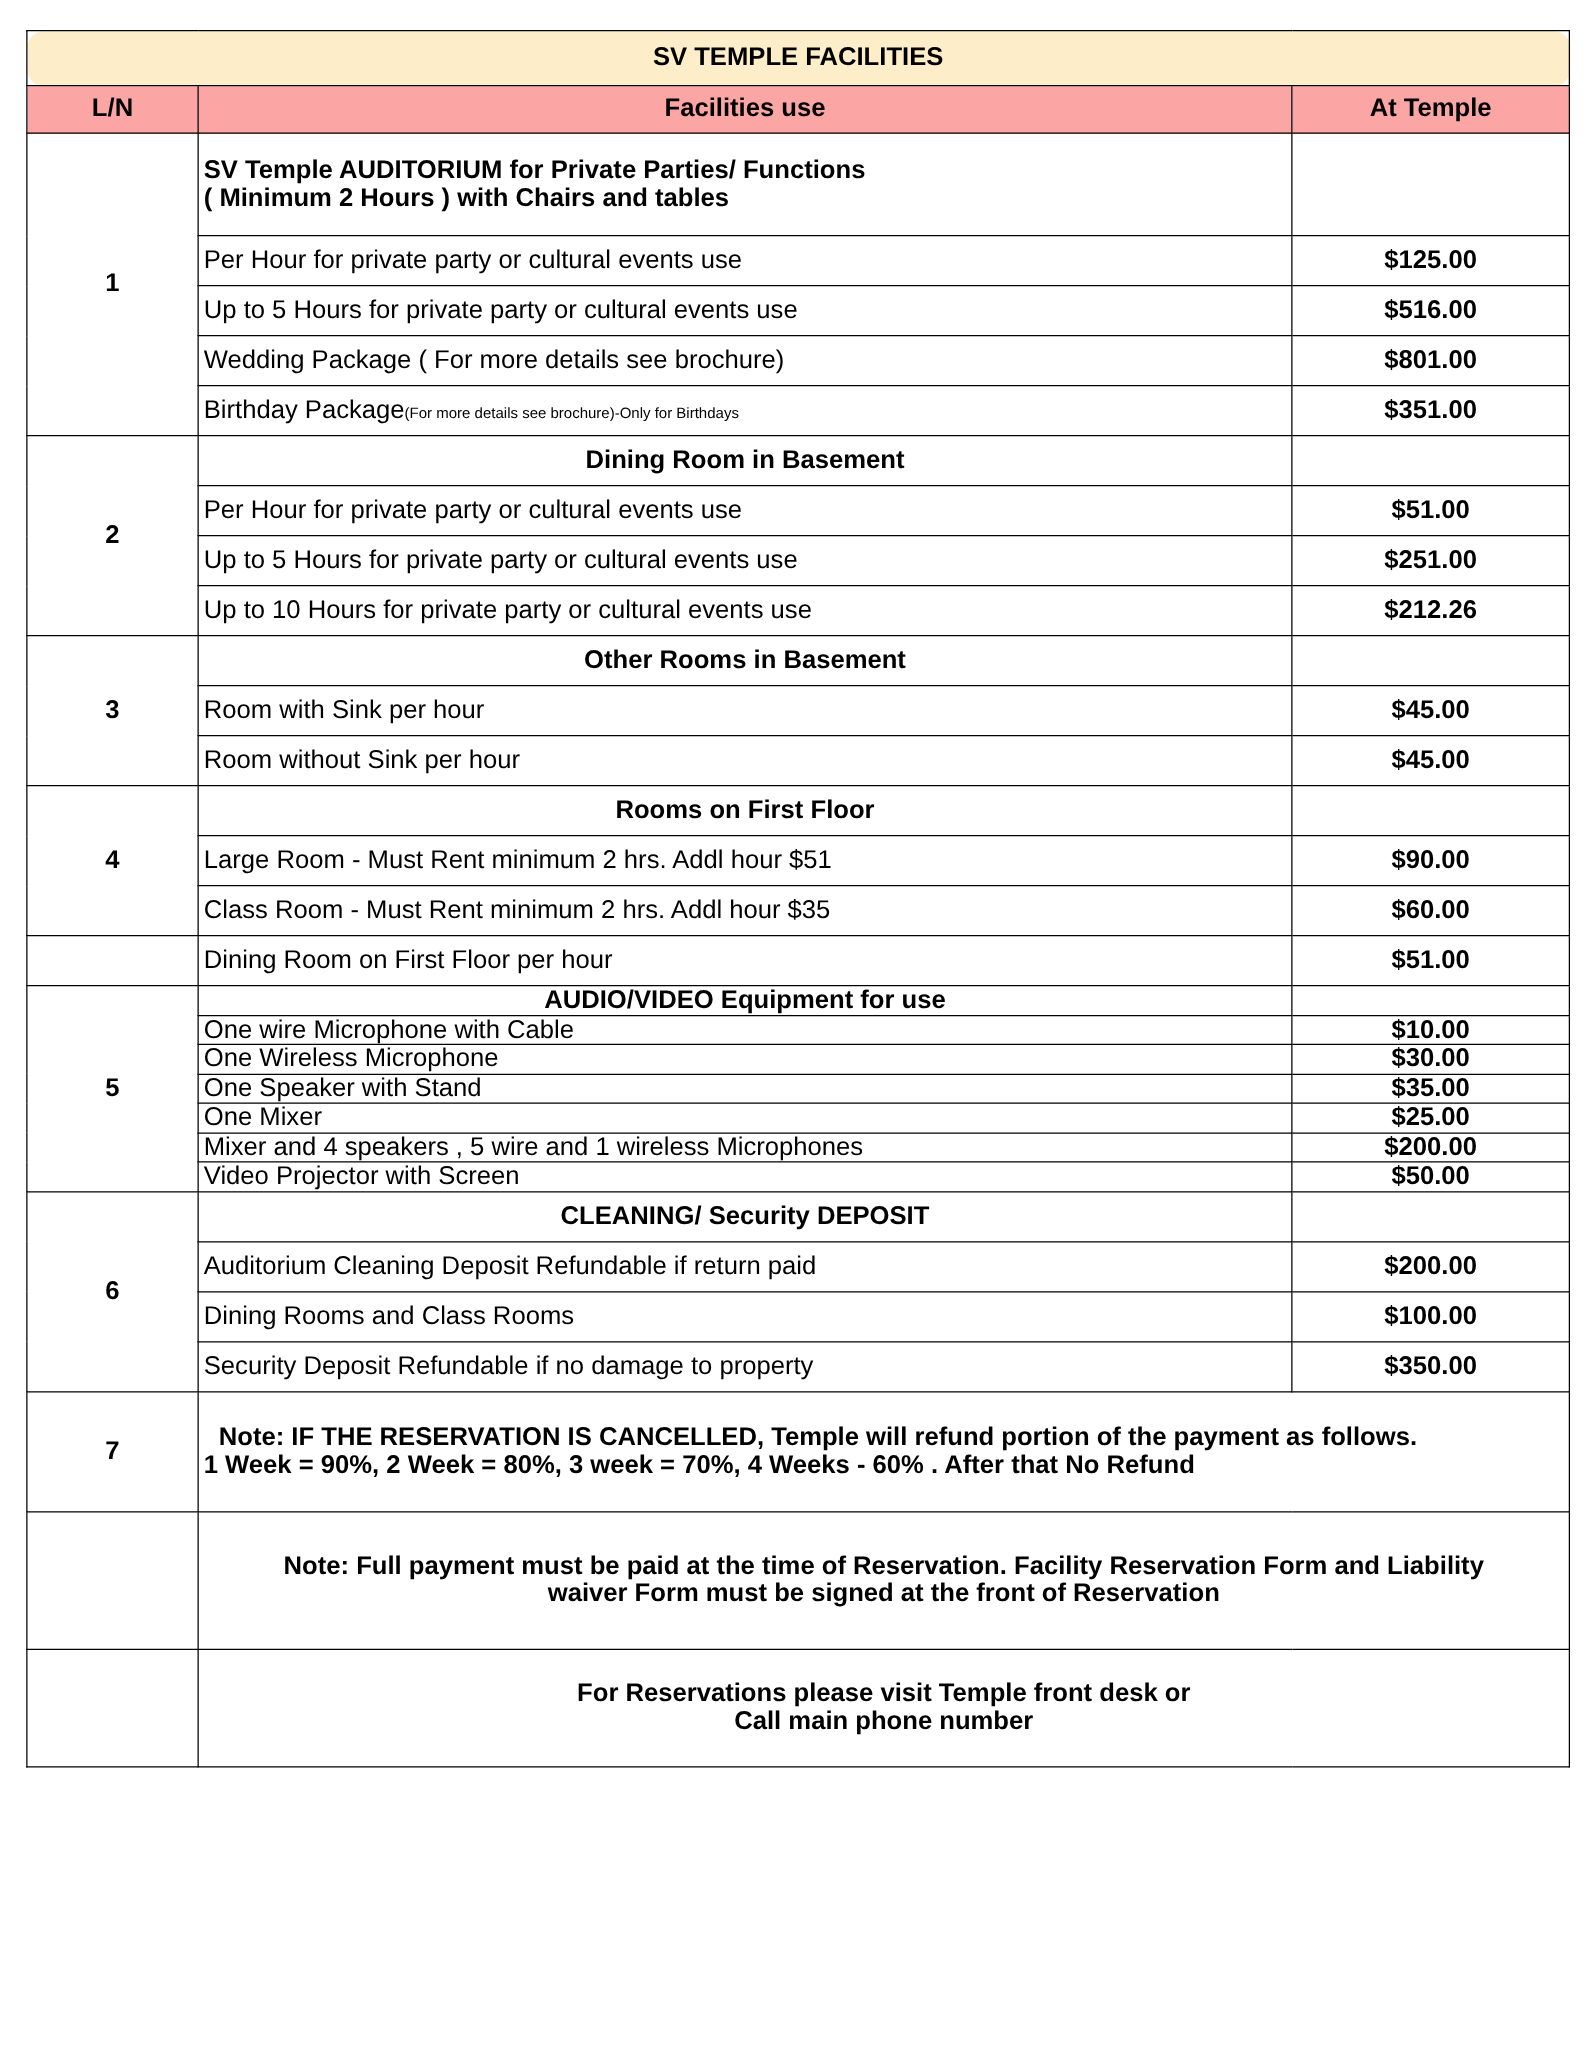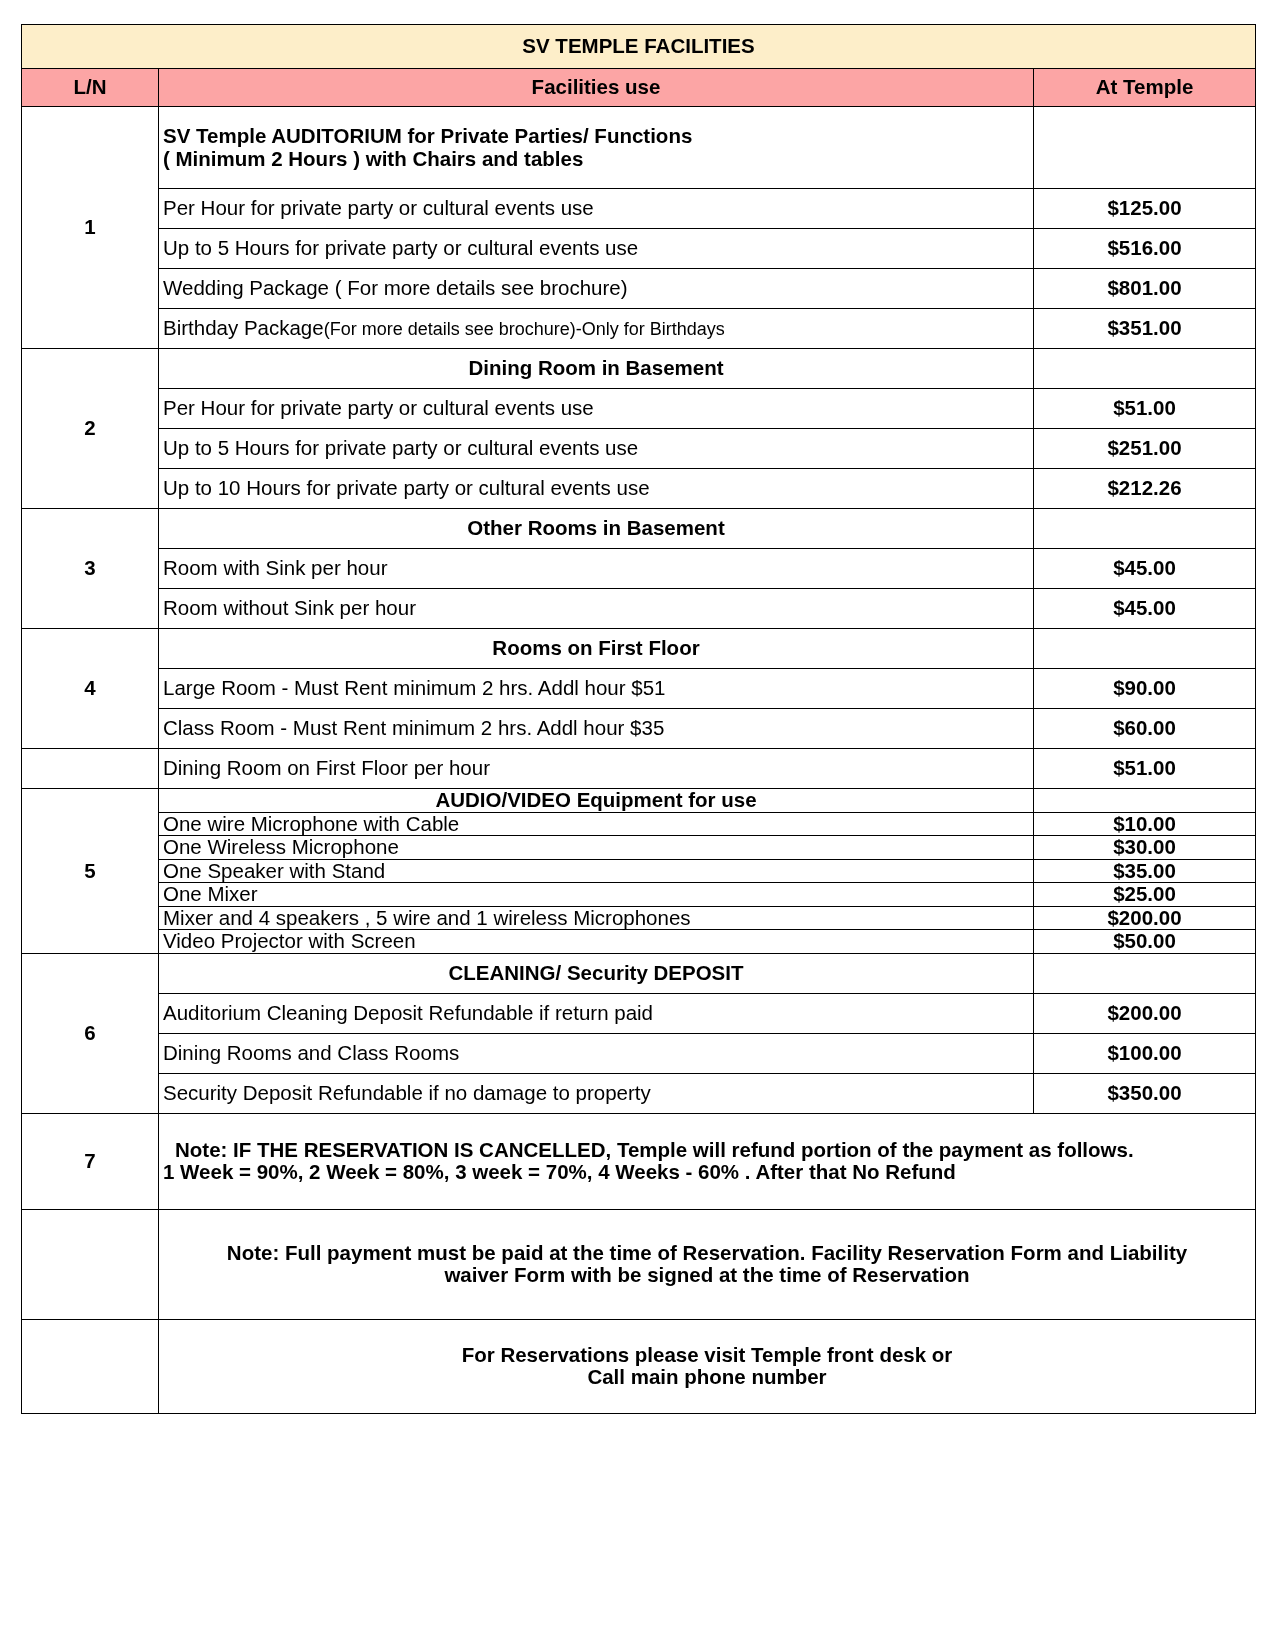--- a/index.html
+++ b/index.html
@@ -45,20 +45,21 @@
   
   td.title-cell {
     background: #fdeec9;
     color: #4f8133;
     font-weight: bold;
     font-size: 29px;
     text-align: center;
     height: 44px;
     border-right-color: #d9d9d9;
     border-bottom-color: #000000;
+    border-radius: 13px;
   }
   
   td.hdr {
     background: #fca5a5;
     font-weight: bold;
     font-size: 23px;
     text-align: center;
     height: 38px;
   }
   
@@ -87,21 +88,21 @@
     line-height: 1.32;
     height: 82px;
     padding: 4px 6px;
   }
   
   td.desc {
     text-align: left;
     height: 40px;
     font-size: 21px;
   }
-  td.desc.small-run .run-sm { font-size: 18px; }
+  td.desc.small-run .run-sm { font-size: 12px; }
   td.price {
     text-align: center;
     font-weight: bold;
     font-size: 20.5px;
     height: 40px;
   }
   td.price-blank { }
 
   
   tr.av td { height: 23px; }
@@ -292,21 +293,21 @@
         <td class="note-red" colspan="2">
           <span class="line1">Note: IF THE RESERVATION IS CANCELLED, Temple will refund portion of the payment as follows.</span>
           <span class="line2">1 Week = 90%, 2 Week = 80%, 3 week = 70%, 4 Weeks - 60% . After that No Refund</span>
         </td>
       </tr>
 
       <tr>
         <td class="ln ln-blank"></td>
         <td class="note-blue" colspan="2">
           <span>Note: Full payment must be paid at the time of Reservation.  Facility Reservation Form and Liability</span><br>
-          <span>waiver Form with be signed at the time of Reservation</span>
+          <span>waiver Form must be signed at the front of Reservation</span>
         </td>
       </tr>
 
       <tr>
         <td class="ln ln-blank"></td>
         <td class="reserve" colspan="2">
           <span>For Reservations please visit Temple  front desk or</span><br>
           <span>Call main phone number</span>
         </td>
       </tr>

